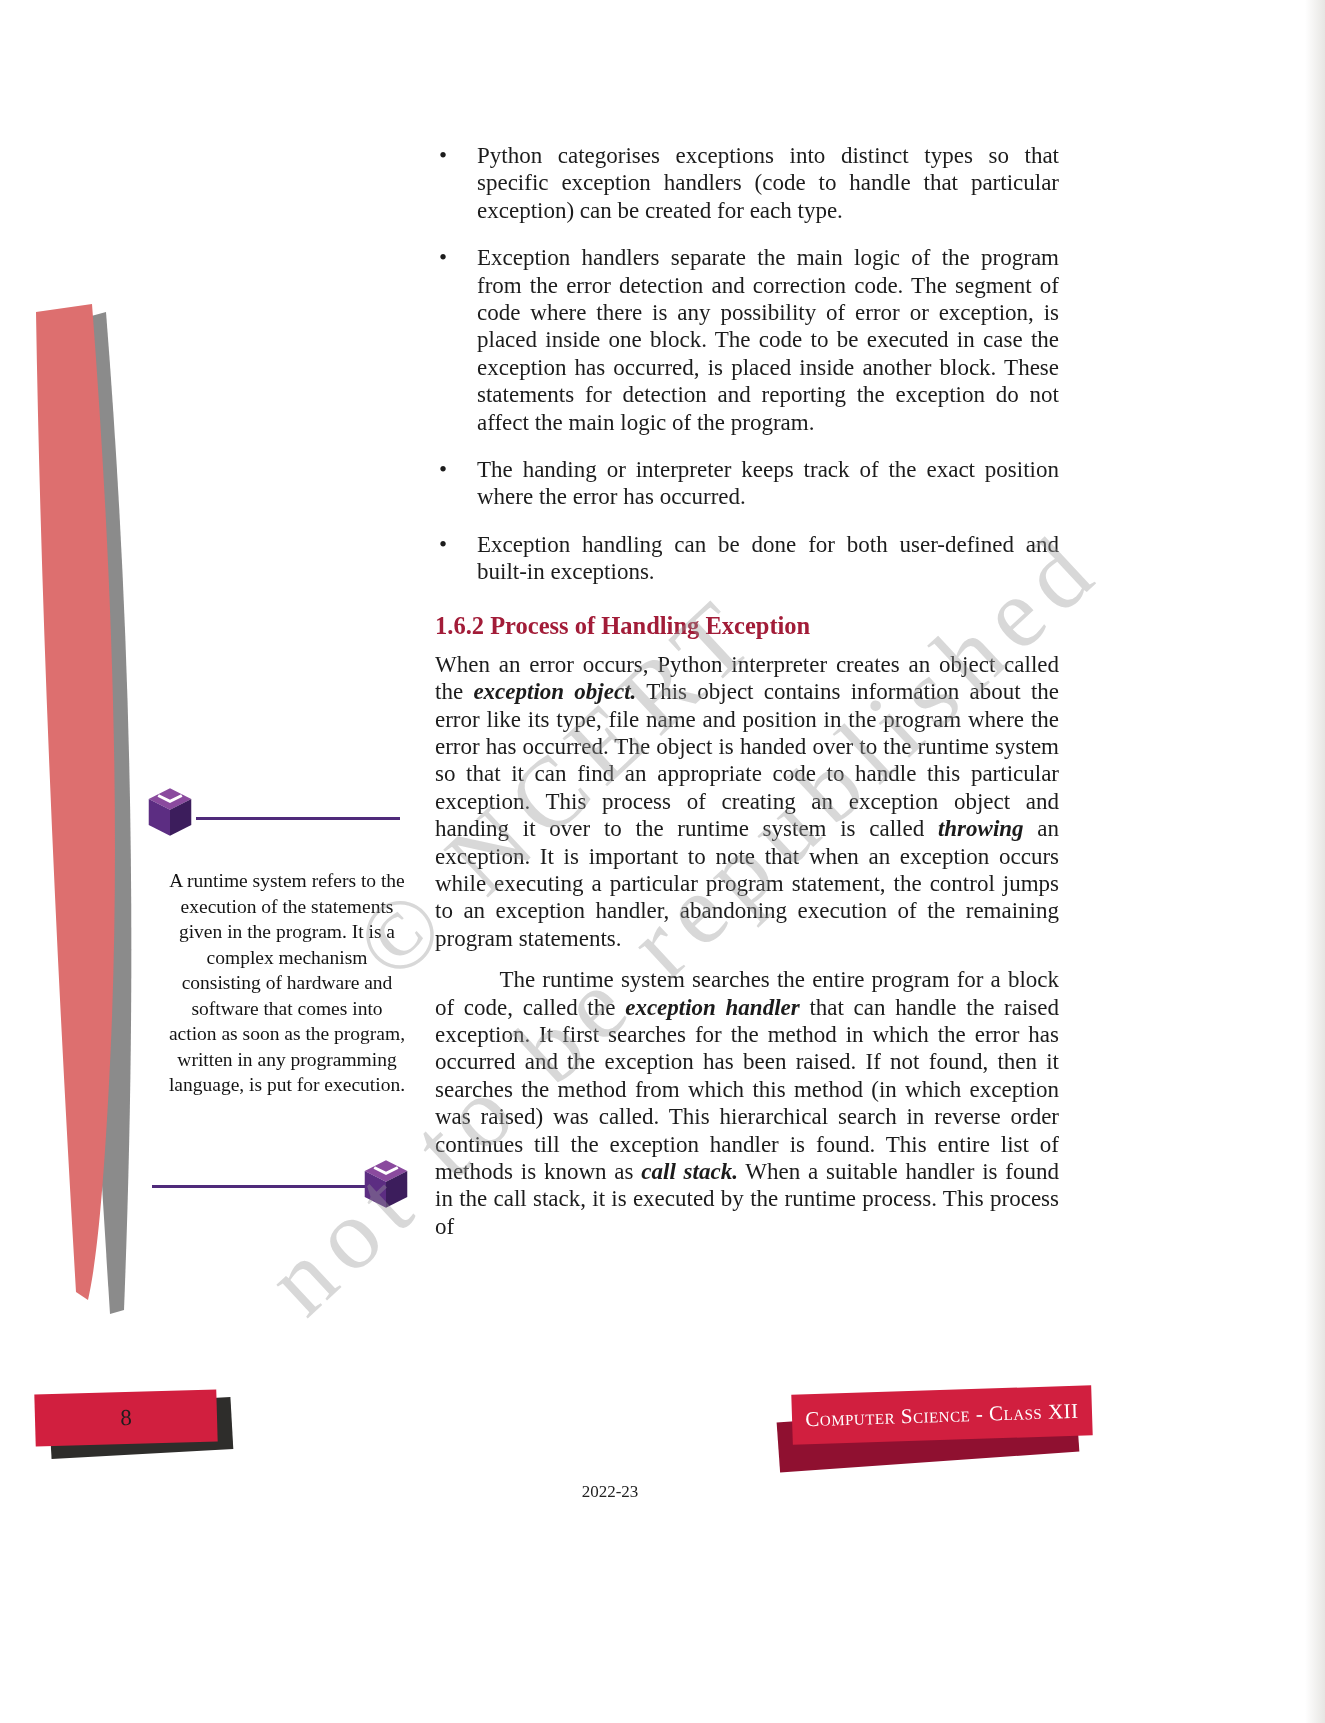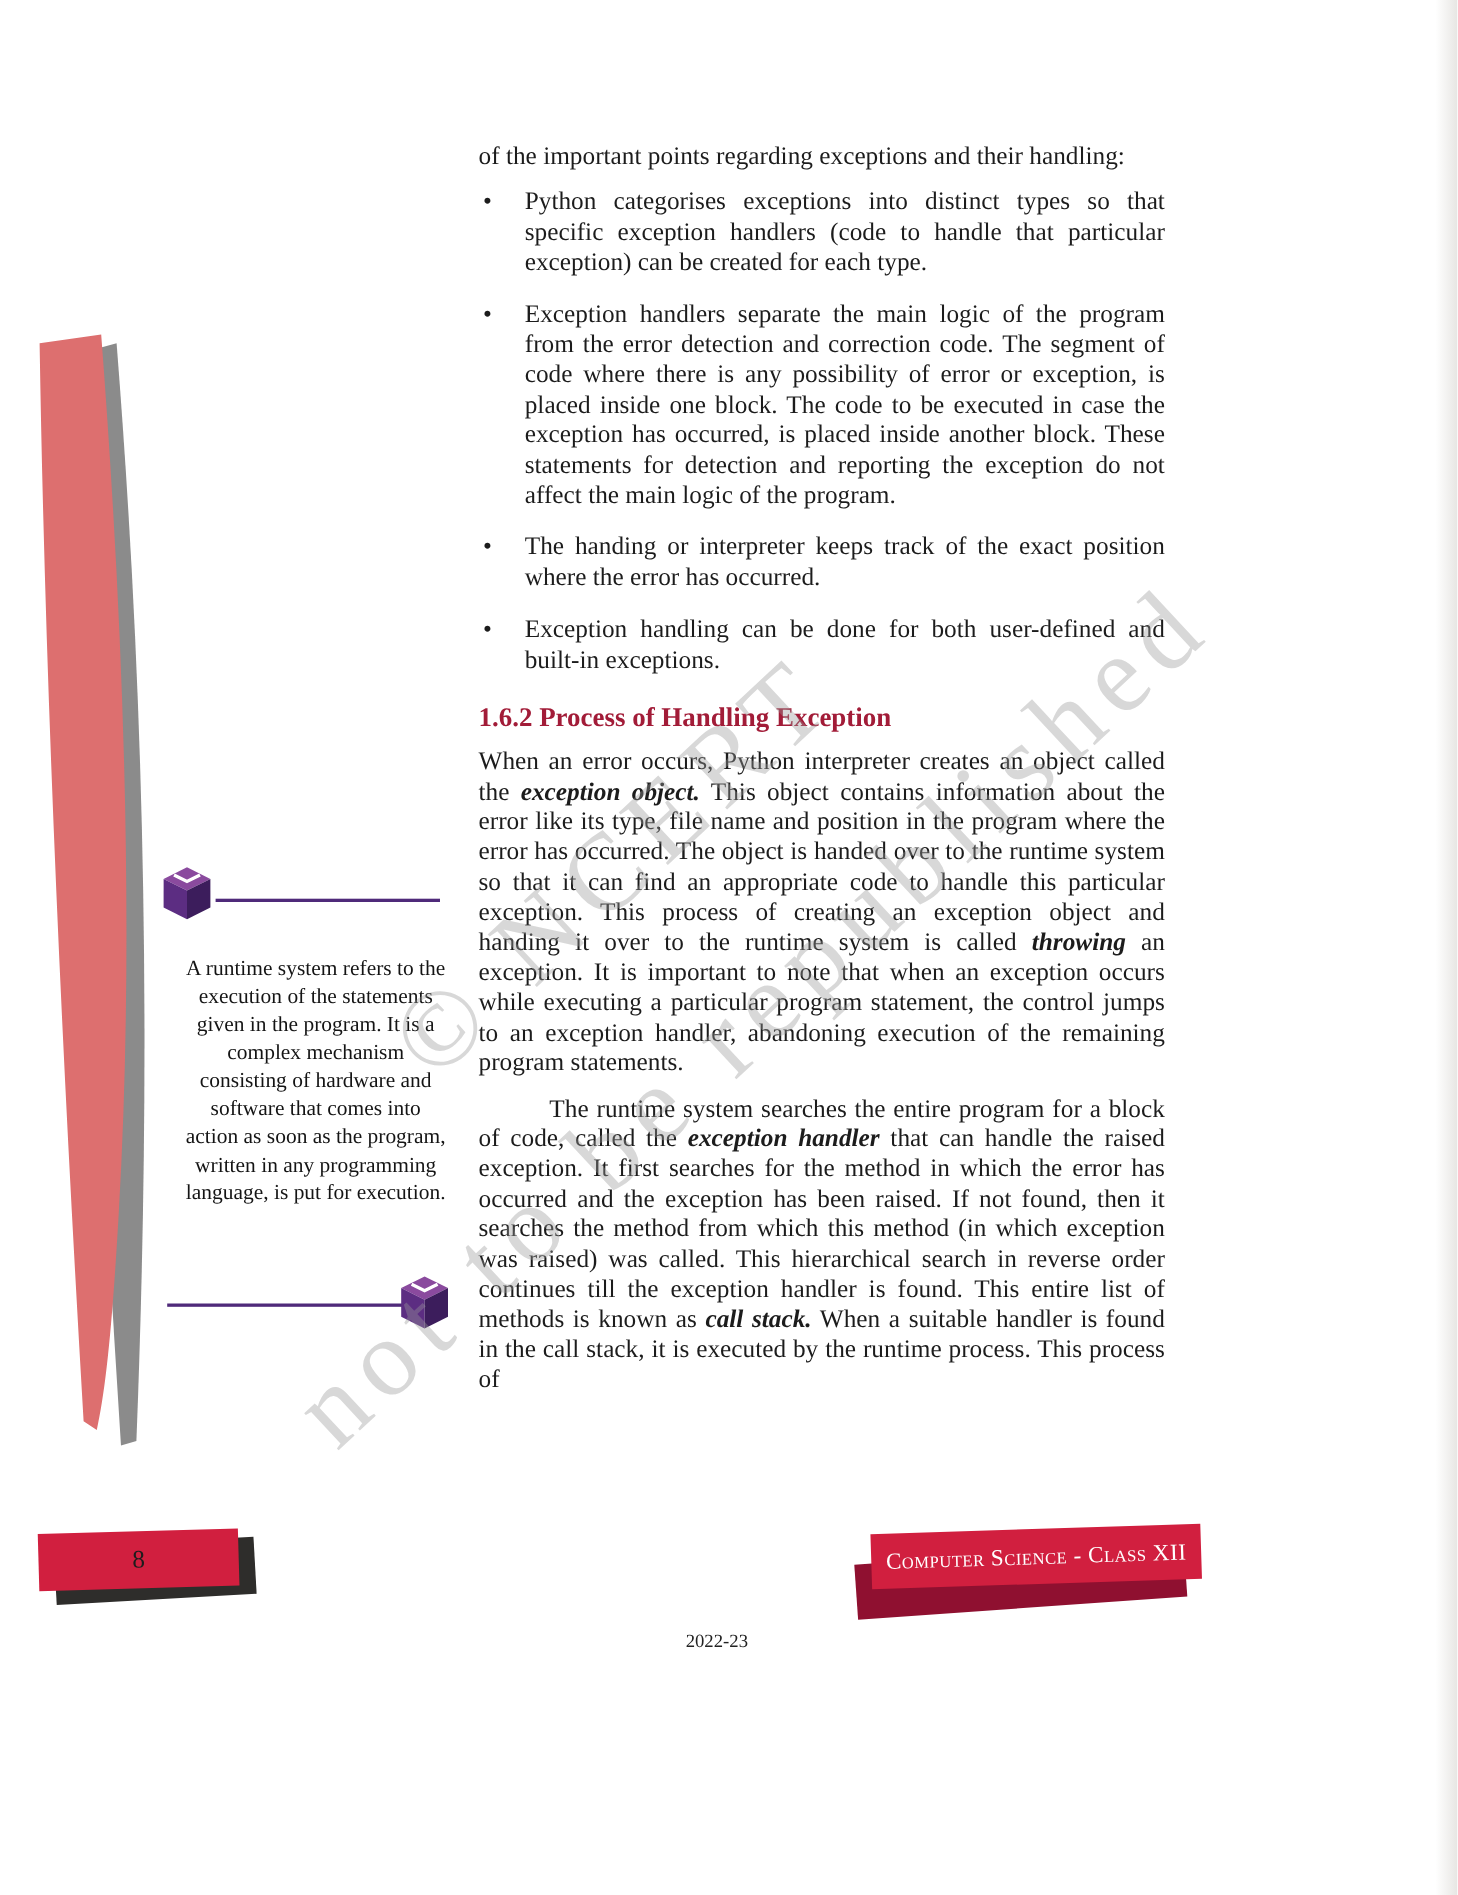--- a/index.html
+++ b/index.html
@@ -45,21 +45,21 @@
   .page-badge{position:absolute;left:35px;top:1392px;width:182px;height:52px;
     background:#d11f3f;transform:rotate(-1.6deg);z-index:3;
     display:flex;align-items:center;justify-content:center;}
   .page-badge span{font-size:23px;color:#1d1d1d;}
   .banner-shadow{position:absolute;left:778px;top:1412px;width:300px;height:50px;
     background:#8f1030;transform:rotate(-4deg);z-index:2;}
   .banner{position:absolute;left:792px;top:1390px;width:300px;height:50px;
     background:#d11f3f;transform:rotate(-1.8deg);z-index:3;
     display:flex;align-items:center;justify-content:center;}
   .banner span{font-variant:small-caps;color:#ffffff;font-size:21px;letter-spacing:0.5px;}
-  .footer-year{position:absolute;left:540px;top:1482px;width:140px;text-align:right;
+  .footer-year{position:absolute;left:540px;top:1482px;width:140px;text-align:center;
     font-size:17px;color:#222;z-index:3;}
 </style>
 </head>
 <body>
 
 <div class="right-edge"></div>
 
 <div class="swoosh">
   <svg width="135" height="1015" viewBox="0 0 135 1015" xmlns="http://www.w3.org/2000/svg">
     <path d="M 34,22 L 78,10 C 104,340 110,650 96,1008 L 82,1012 C 62,700 44,350 34,22 Z" fill="#8b8b8b"></path>
@@ -85,21 +85,20 @@
 <div class="cube bottom-cube">
   <svg width="48" height="52" viewBox="0 0 40 44" xmlns="http://www.w3.org/2000/svg">
     <polygon points="20,2 38,11 20,20 2,11" fill="#8a4a9e"></polygon>
     <polygon points="2,11 20,20 20,42 2,33" fill="#5c2d82"></polygon>
     <polygon points="38,11 20,20 20,42 38,33" fill="#3c1d5c"></polygon>
     <polyline points="10,8 20,13 30,8" fill="none" stroke="#ffffff" stroke-width="2.5"></polyline>
   </svg>
 </div>
 
 <div class="main-col">
-  <p>of the important points regarding exceptions and their handling:</p>
 
   <ul class="bullets">
     <li>
       <span class="marker">•</span>
       <span class="btxt">Python categorises exceptions into distinct types so that specific exception handlers (code to handle that particular exception) can be created for each type.</span>
     </li>
     <li>
       <span class="marker">•</span>
       <span class="btxt">Exception handlers separate the main logic of the program from the error detection and correction code. The segment of code where there is any possibility of error or exception, is placed inside one block. The code to be executed in case the exception has occurred, is placed inside another block. These statements for detection and reporting the exception do not affect the main logic of the program.</span>
     </li>

